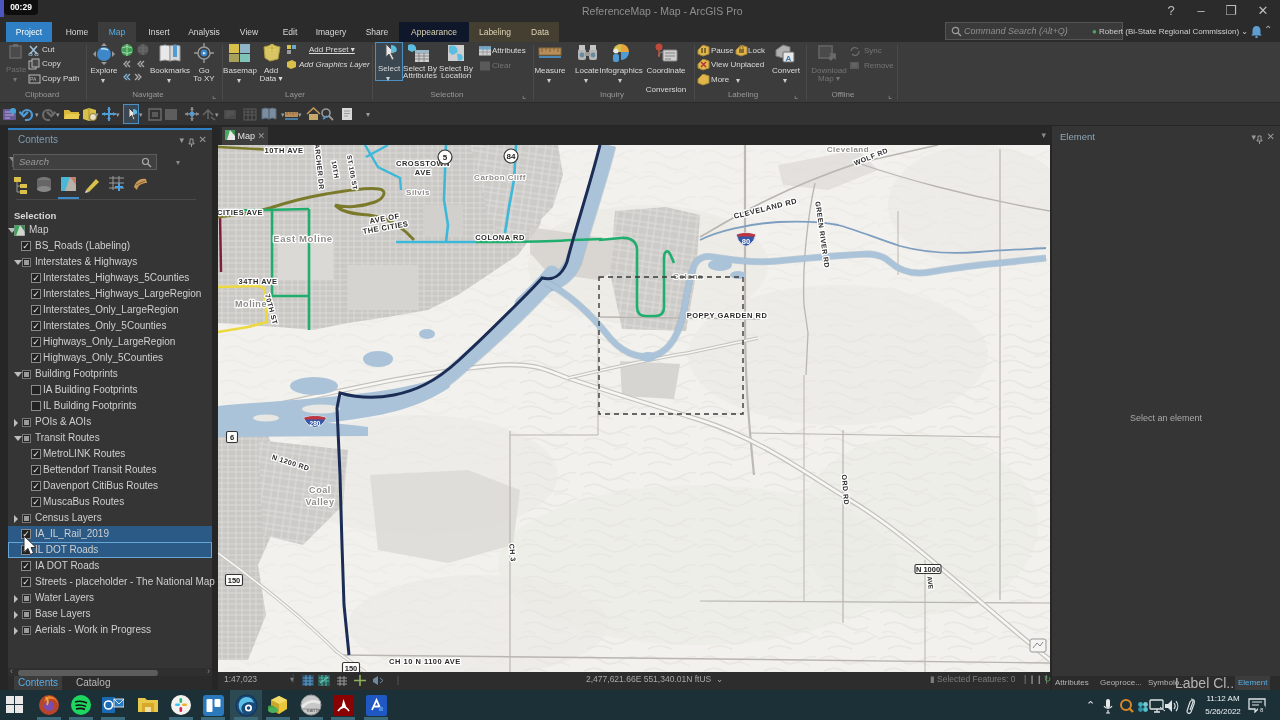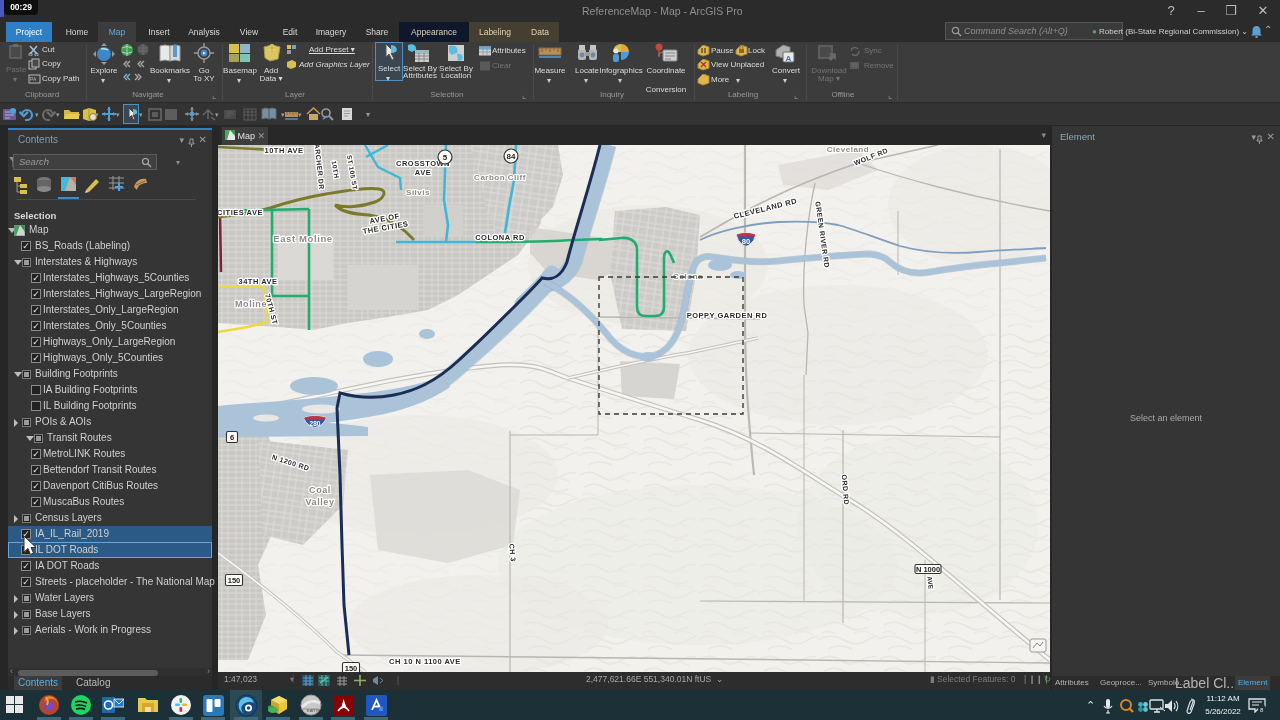--- a/index.html
+++ b/index.html
@@ -514,21 +514,21 @@
             <span class="cb" style="left:23px"></span>
             <span style="position:absolute;left:35px">IL Building Footprints</span>
           </div>
 <div class="trow" style="top:284px;">
             <span class="tri" style="left:6px"></span>
             <span class="gb" style="left:14px">
               <i></i>
             </span>
             <span style="position:absolute;left:27px">POIs &amp; AOIs</span>
           </div>
-<div class="trow" style="top:300px;margin-left:12px;">
+<div class="trow" style="top:300px;">
             <span class="trid" style="left:6px"></span>
             <span class="gb" style="left:14px">
               <i></i>
             </span>
             <span style="position:absolute;left:27px">Transit Routes</span>
           </div>
 <div class="trow" style="top:316px;">
             <span class="cb" style="left:23px">✓</span>
             <span style="position:absolute;left:35px">MetroLINK Routes</span>
           </div>

